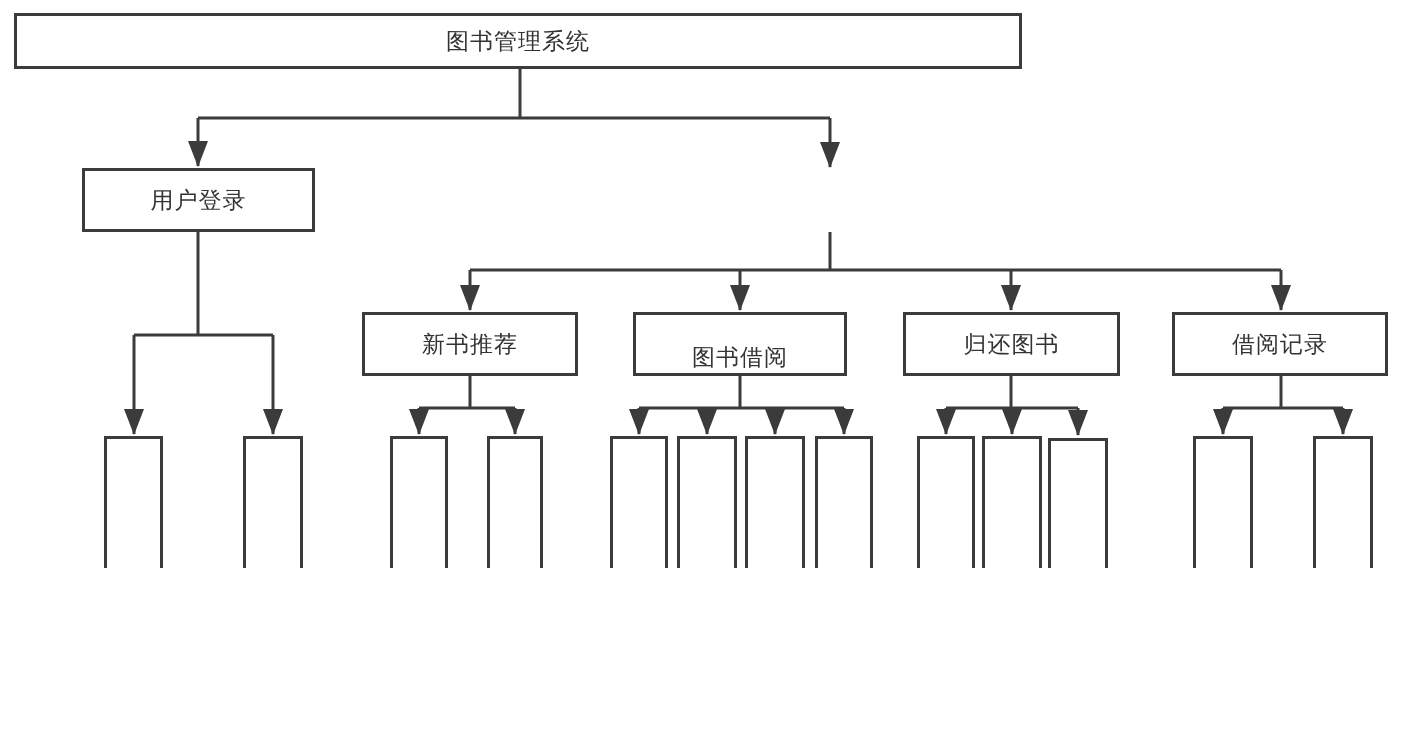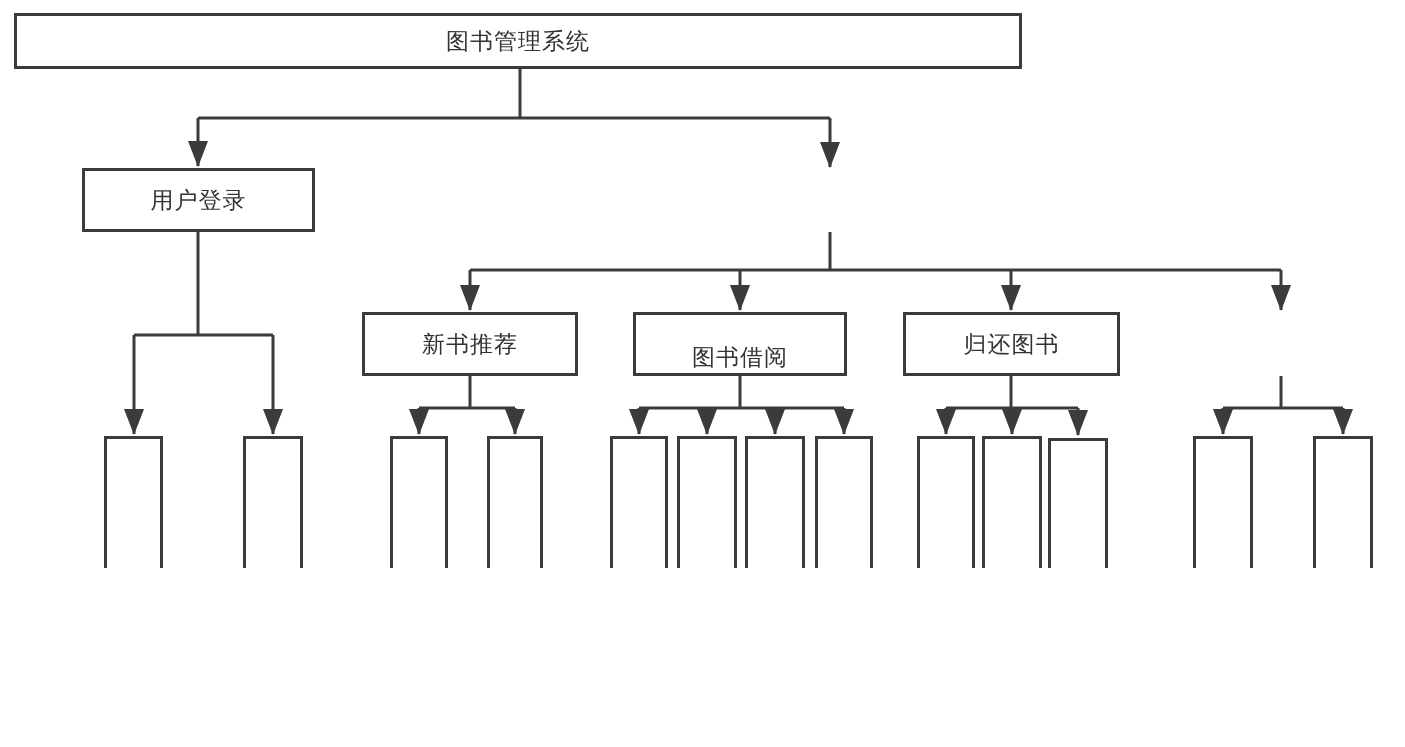--- a/index.html
+++ b/index.html
@@ -116,20 +116,23 @@
 
   <div class="node hnode" style="left:362px; top:312px; width:216px; height:64px;justify-content:center;">
     <span>新书推荐</span>
   </div>
   <div class="node hnode" style="left:633px; top:312px; width:214px; height:64px;align-items:flex-end;">
     <span>图书借阅</span>
   </div>
   <div class="node hnode" style="left:903px; top:312px; width:217px; height:64px;">
     <span>归还图书</span>
   </div>
+  <div class="node hnode" style="left:1172px; top:312px; width:216px; height:64px;">
+    <span>借阅记录</span>
+  </div>
 
   <div class="node vnode" style="left:104px; top:436px; width:59px; height:297px;">
     <span>用户登录</span>
   </div>
   <div class="node vnode" style="left:243px; top:436px; width:60px; height:297px;">
     <span>注销登录</span>
   </div>
 
   <div class="node vnode" style="left:390px; top:436px; width:58px; height:297px;">
     <span>查询图书</span>

